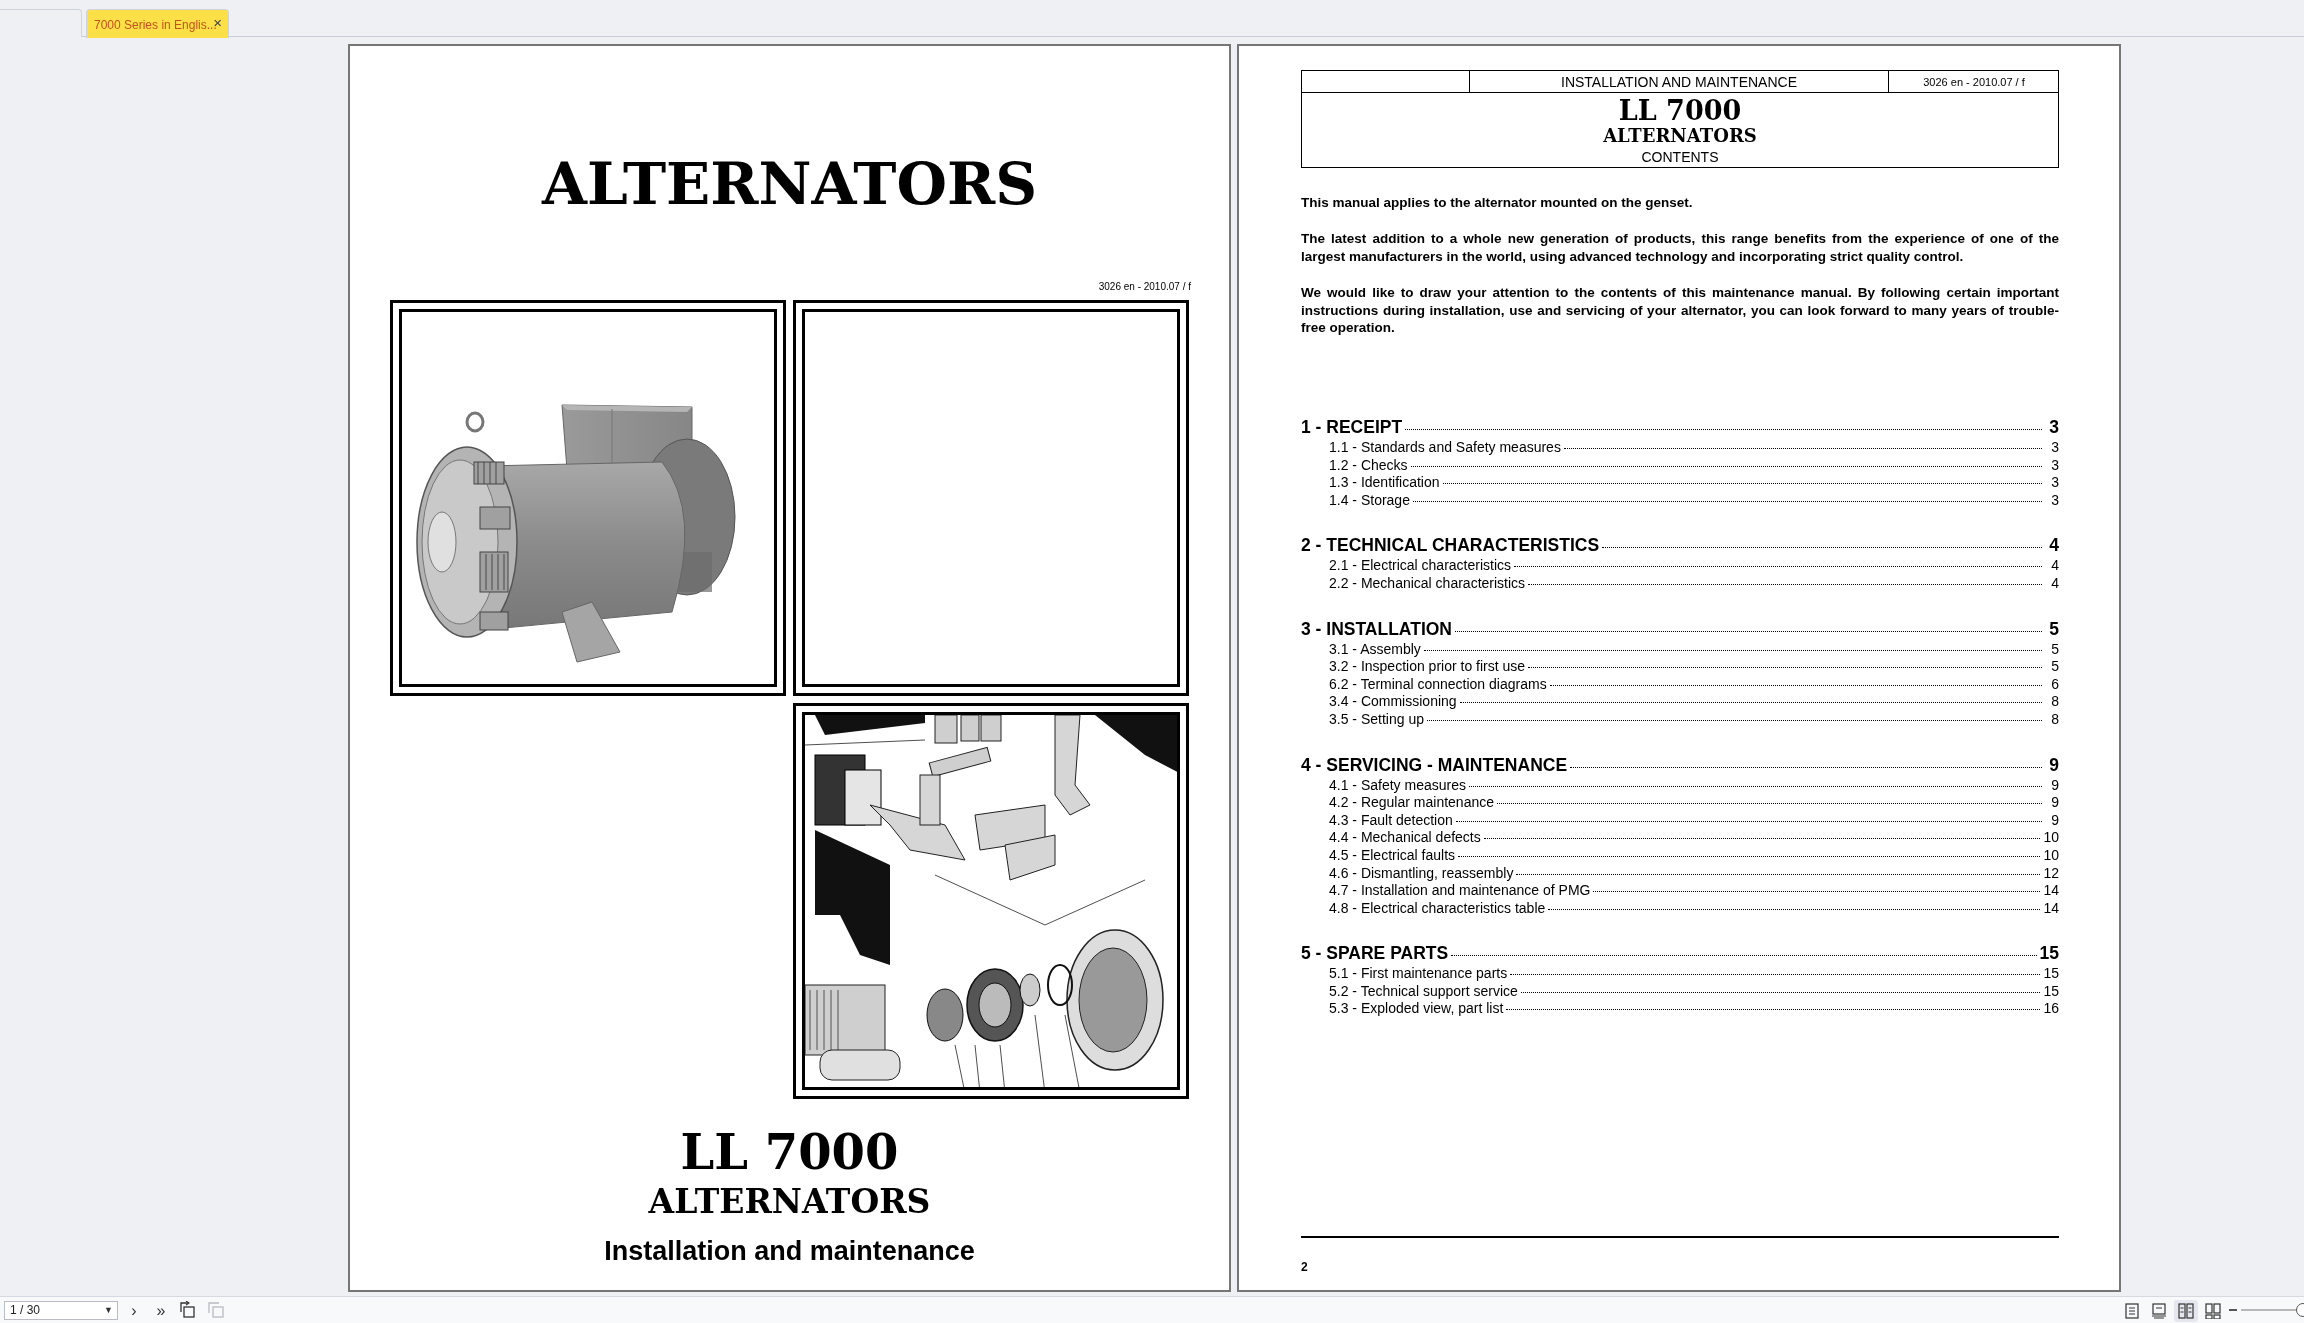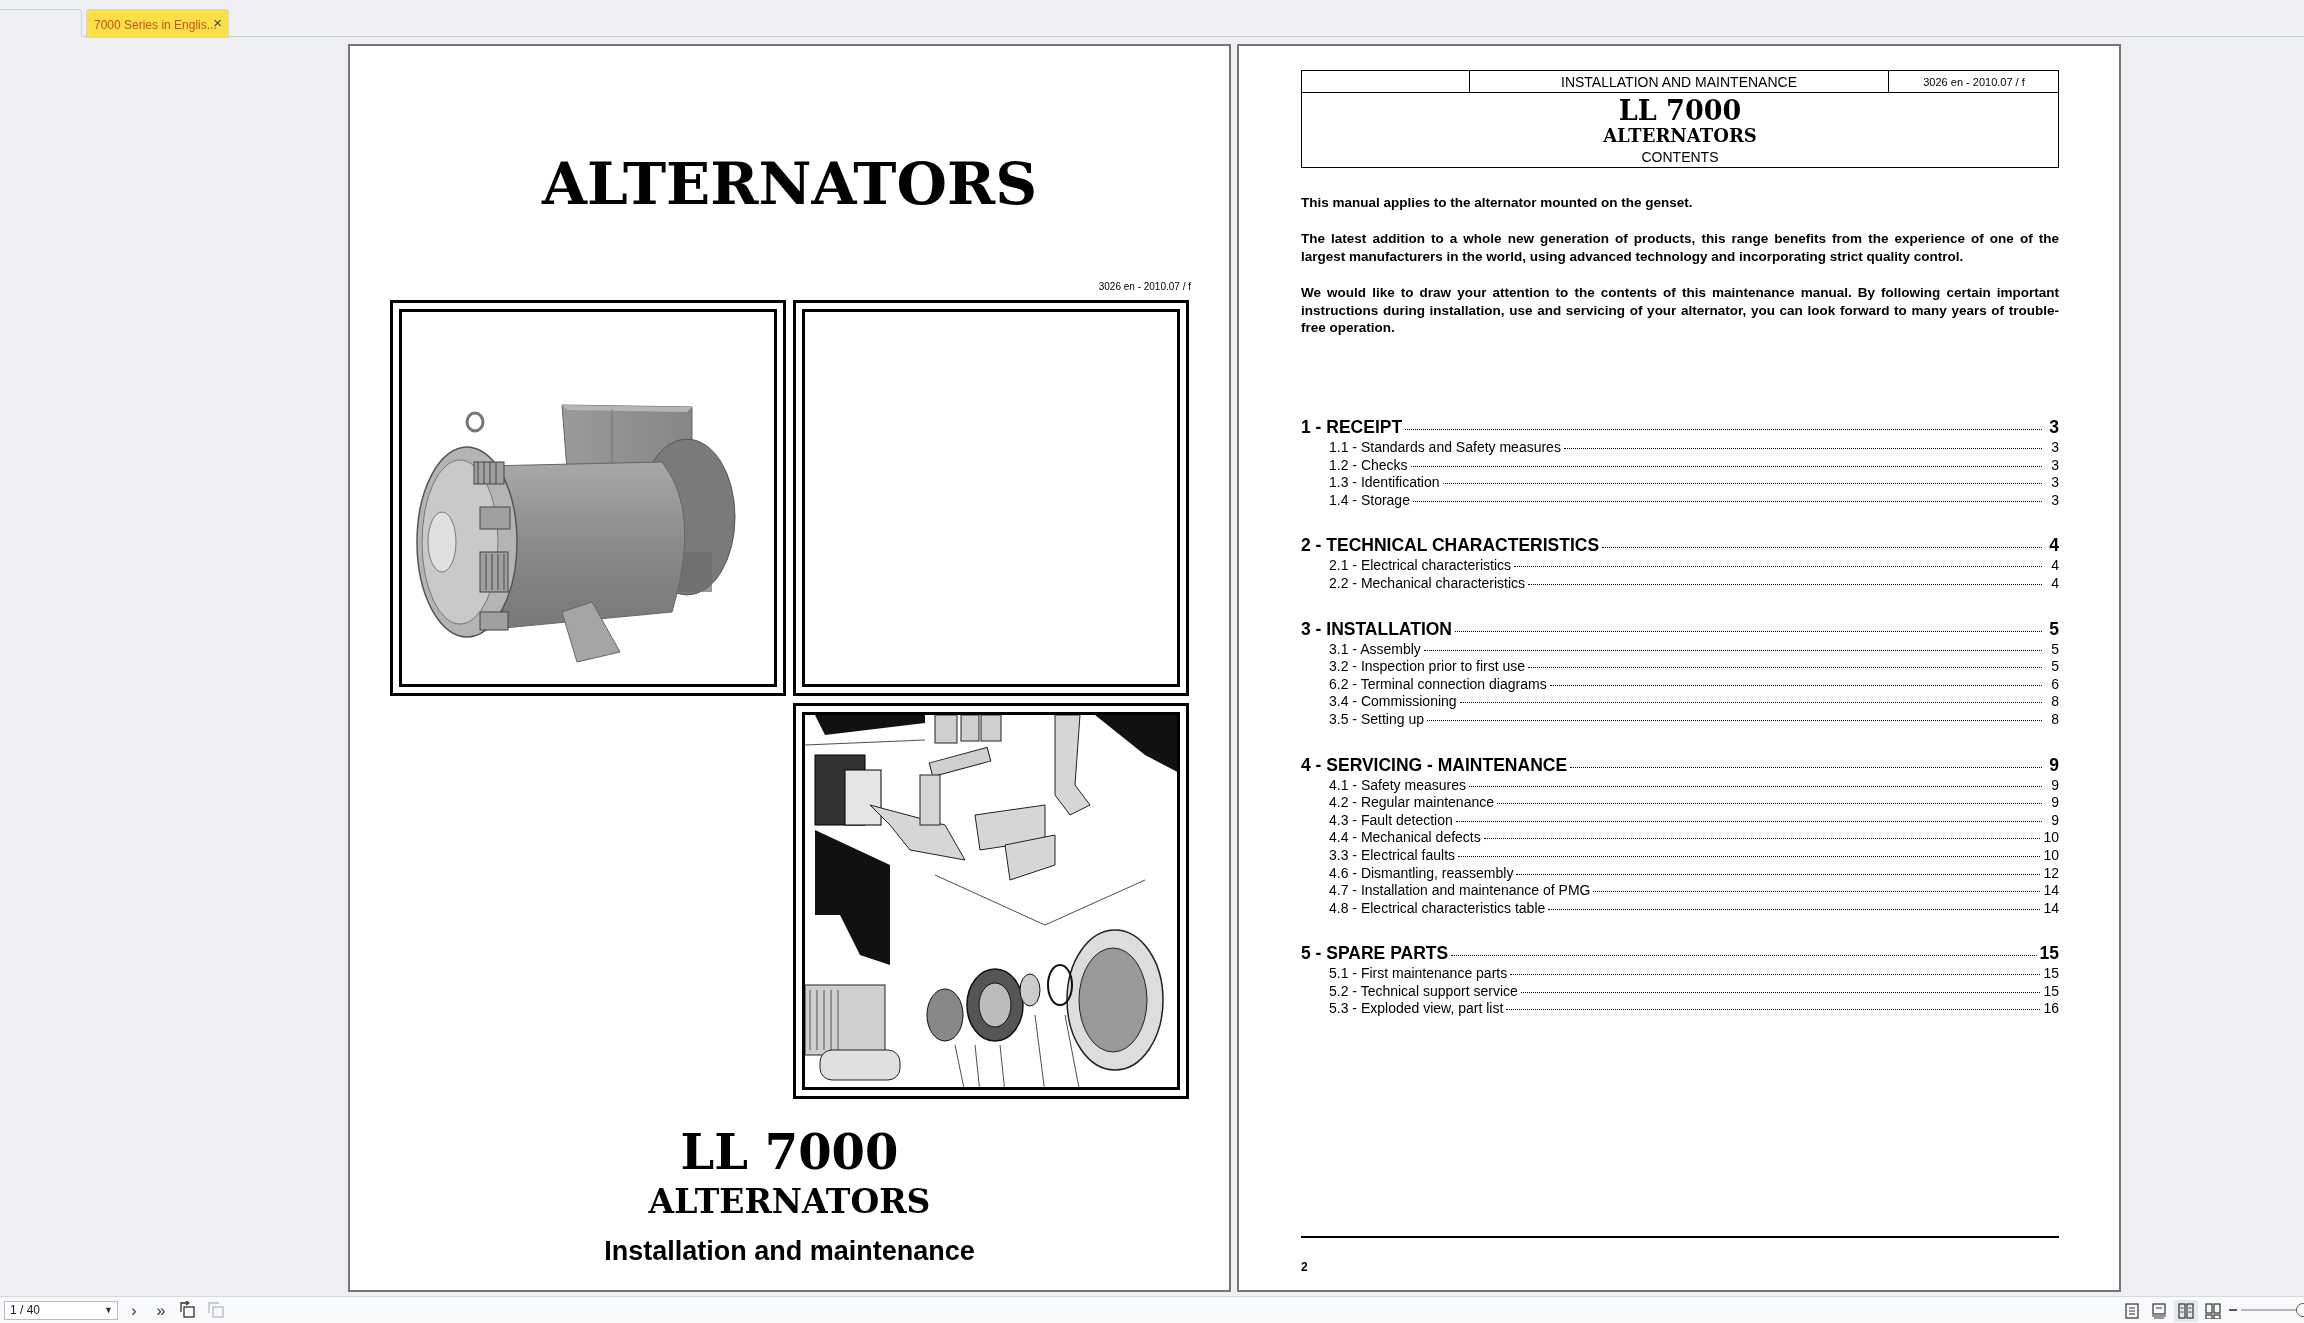--- a/index.html
+++ b/index.html
@@ -326,21 +326,21 @@
             <span>4.3 - Fault detection</span>
             <span class="dots"></span>
             <span class="pg">9</span>
           </div>
           <div class="toc-line sub">
             <span>4.4 - Mechanical defects</span>
             <span class="dots"></span>
             <span class="pg">10</span>
           </div>
           <div class="toc-line sub">
-            <span>3.3 - Electrical faults</span>
+            <span>4.5 - Electrical faults</span>
             <span class="dots"></span>
             <span class="pg">10</span>
           </div>
           <div class="toc-line sub">
             <span>4.6 - Dismantling, reassembly</span>
             <span class="dots"></span>
             <span class="pg">12</span>
           </div>
           <div class="toc-line sub">
             <span>4.7 - Installation and maintenance of  PMG</span>
@@ -377,21 +377,21 @@
         </div>
       </div>
 
     <div class="foot-rule"></div>
     <div class="foot-num">2</div>
   </div>
 </div>
 
 <div class="statusbar">
   <div class="page-select">
-    <span>1 / 40</span>
+    <span>1 / 30</span>
     <span class="caret">▼</span>
   </div>
   <div class="sb-icon" style="left:124px;">›</div>
   <div class="sb-icon" style="left:151px;">»</div>
   <div class="sb-icon" style="left:178px;">
     <svg width="18" height="18" viewBox="0 0 18 18">
         <rect x="5" y="6" width="10" height="10" fill="none" stroke="#333" stroke-width="1.3"></rect>
         <path d="M2 11 V2 H9" fill="none" stroke="#333" stroke-width="1.3"></path>
         <path d="M7 0 L10 2 L7 4" fill="none" stroke="#333" stroke-width="1.1"></path>
       </svg>

